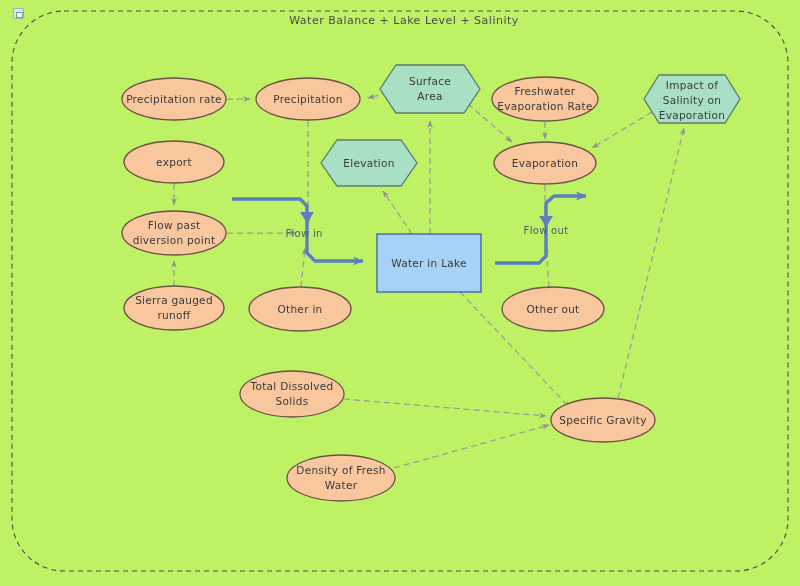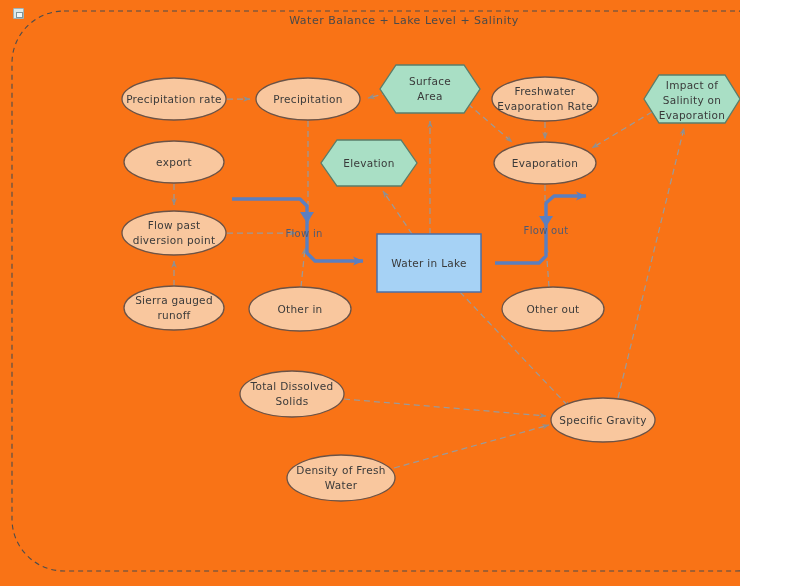--- a/index.html
+++ b/index.html
@@ -5,23 +5,23 @@
   html, body {
     margin: 0;
     padding: 0;
     background: #ffffff;
   }
   body {
     font-family: "DejaVu Sans", sans-serif;
   }
   #canvas {
     position: relative;
-    width: 740px;
+    width: 800px;
     height: 586px;
-    background: #f97316;
+    background: #bef264;
     overflow: hidden;
   }
   #diagram-svg {
     position: absolute;
     left: 0;
     top: 0;
     width: 800px;
     height: 586px;
   }
   .node-label {

